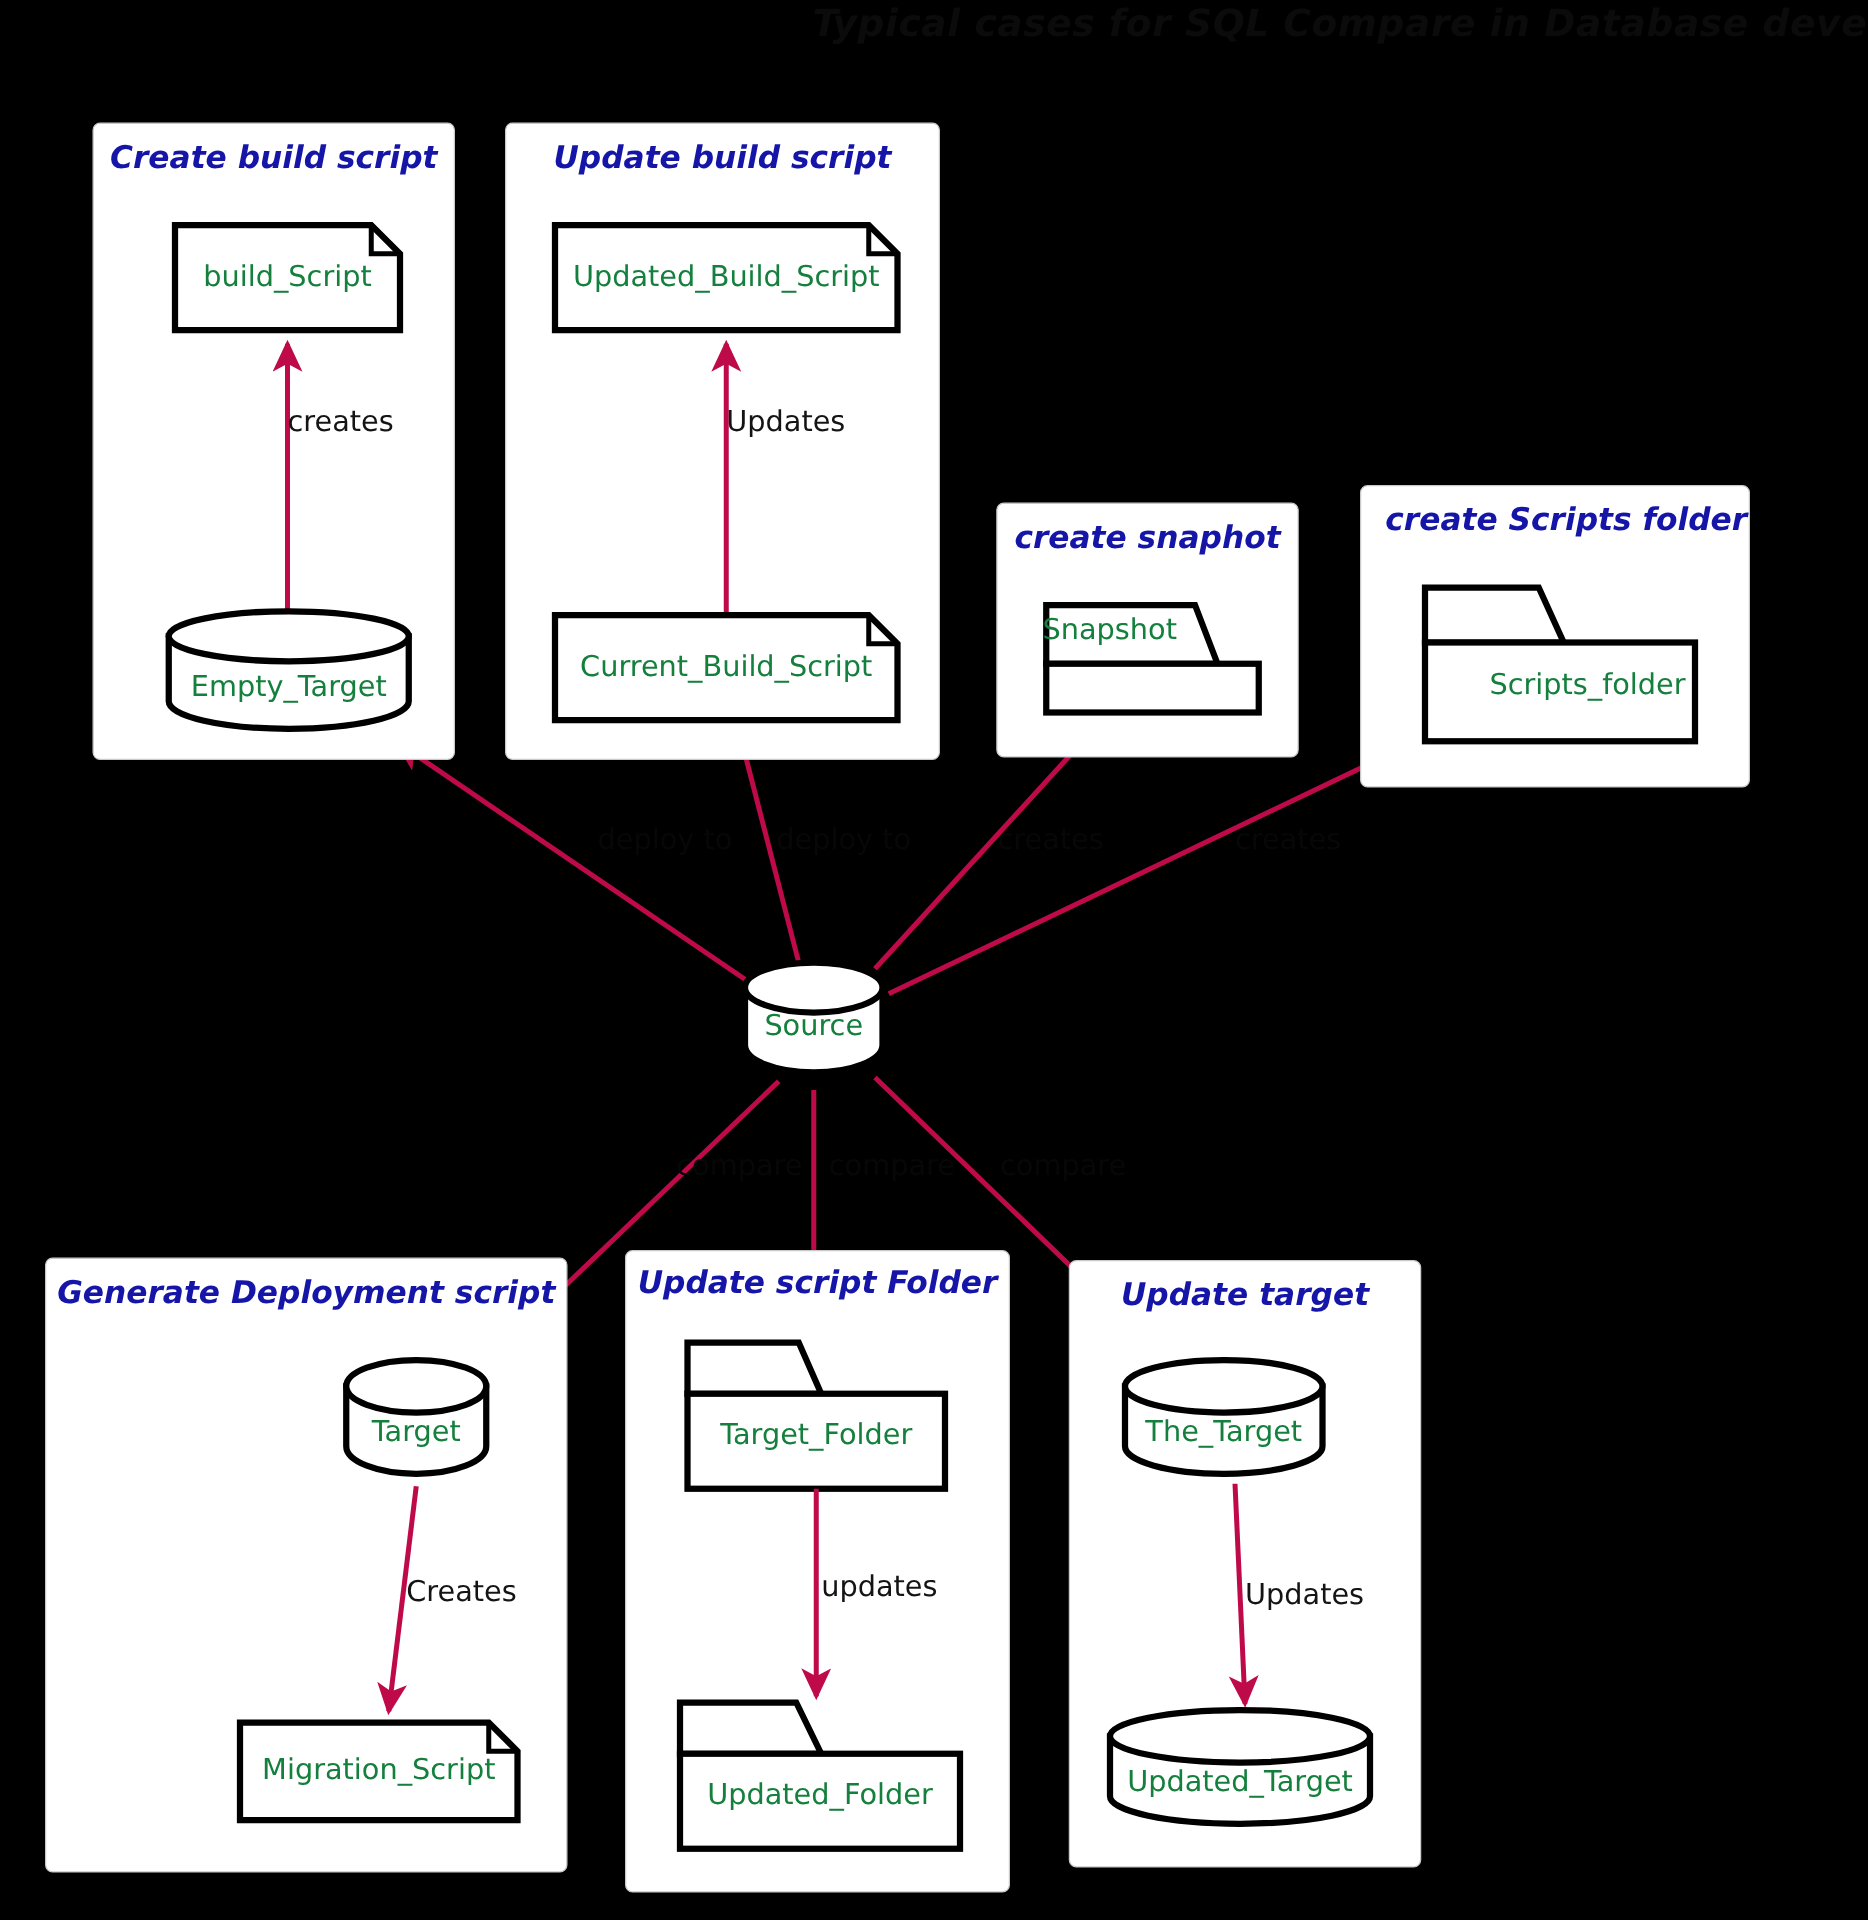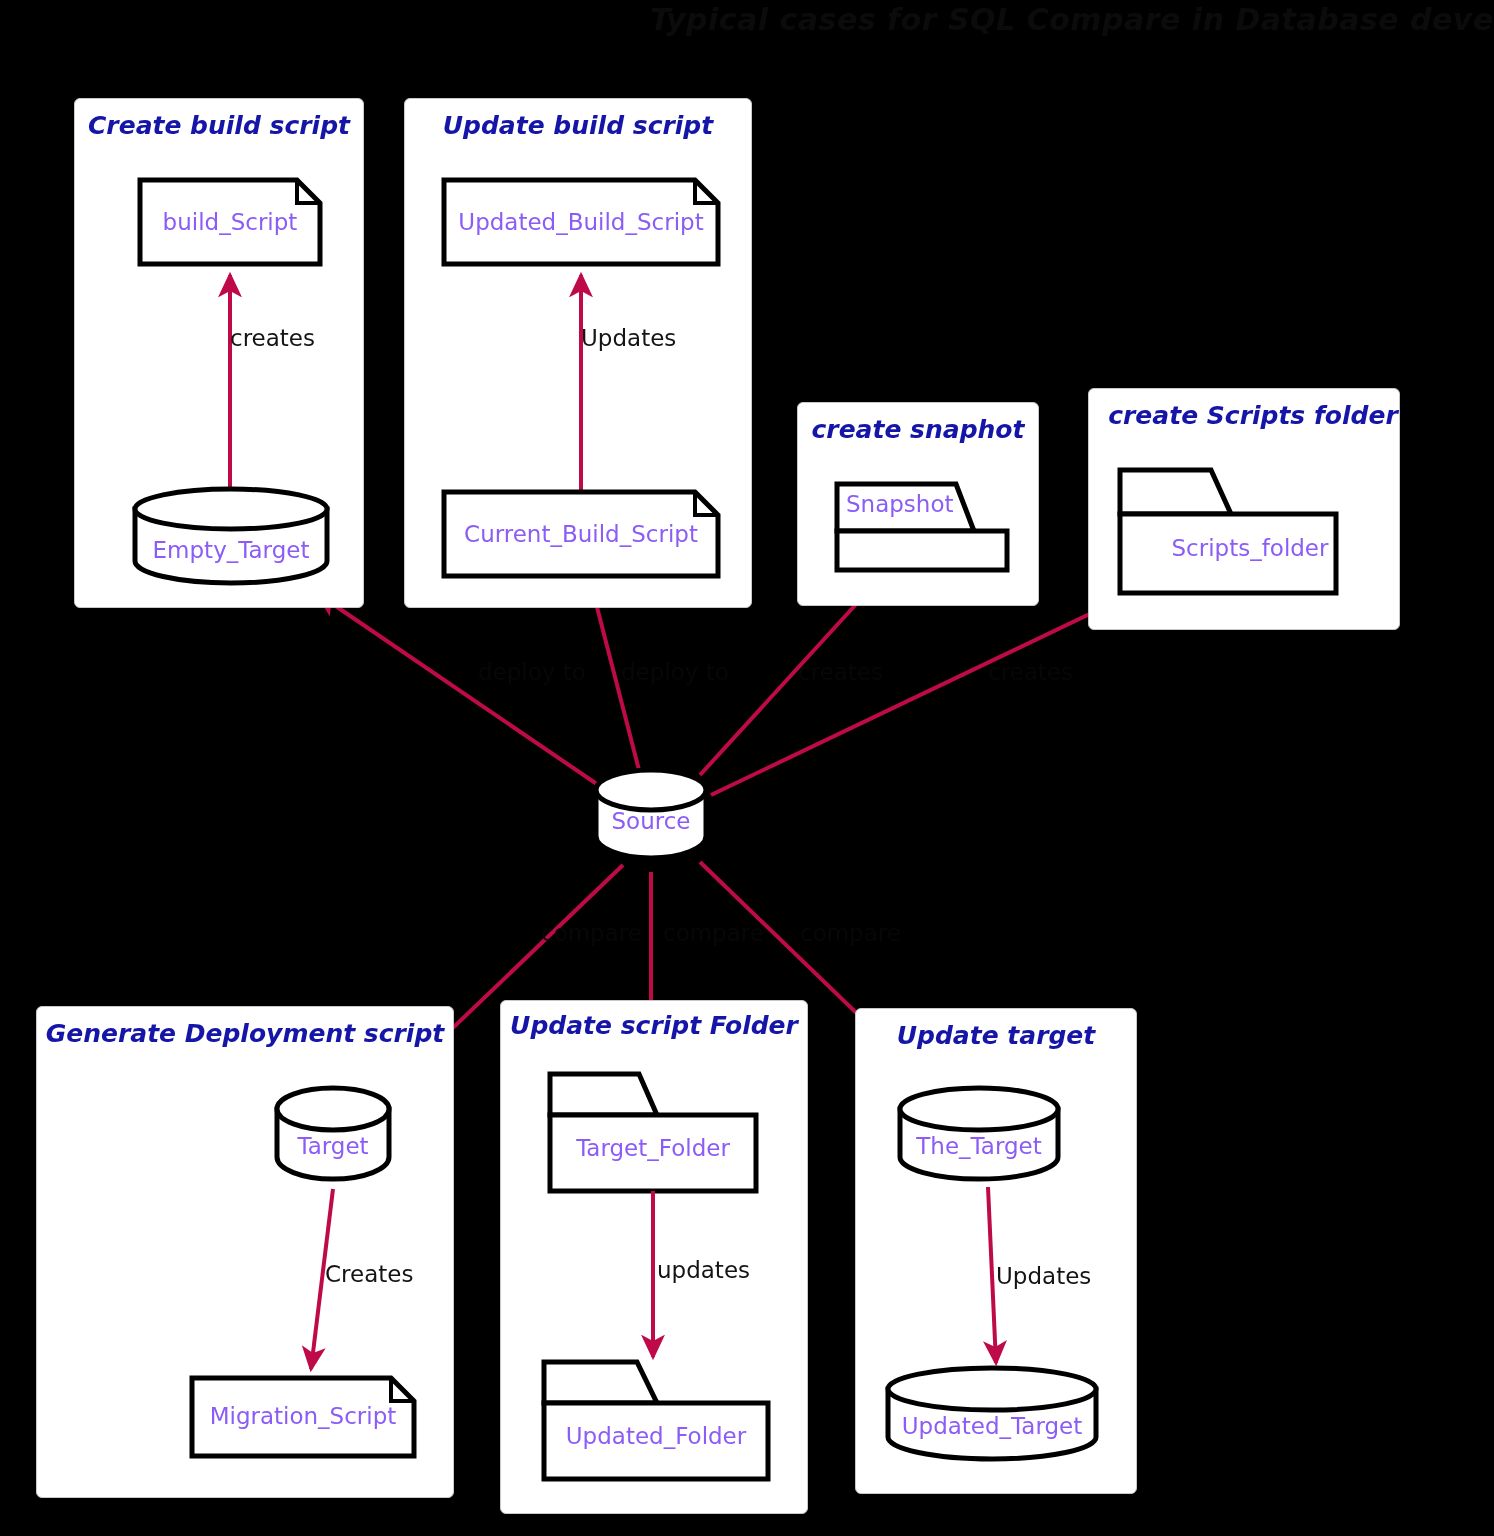--- a/index.html
+++ b/index.html
@@ -59,21 +59,21 @@
   }
   .node svg {
     display: block;
     overflow: visible;
   }
   .node-label {
     position: absolute;
     left: 0;
     right: 0;
     text-align: center;
-    color: #8b5cf6;
+    color: #15803d;
     font-family: "DejaVu Sans", sans-serif;
     font-size: 23px;
     white-space: nowrap;
     pointer-events: none;
   }
 
   
   .edge-label {
     position: absolute;
     color: #141414;
@@ -178,28 +178,28 @@
   </div>
 
   <div class="panel" style="left:797px; top:402px; width:240px; height:202px;">
     <div class="panel-title" style="top:12px;">create snaphot</div>
 
     <div class="node" style="left:36px; top:78px; width:176px; height:92px;">
       <svg width="176" height="92" viewBox="0 0 176 92">
         <path d="M3,3 L122,3 L140,50 L3,50 Z" fill="#ffffff" stroke="#000000" stroke-width="5"></path>
         <rect x="3" y="50" width="170" height="39" fill="#ffffff" stroke="#000000" stroke-width="5"></rect>
       </svg>
-      <div class="node-label" style="top:10px; text-align:left; padding-left:12px;">Snapshot</div>
+      <div class="node-label" style="top:10px; text-align:left; ">Snapshot</div>
     </div>
   </div>
 
   <div class="panel" style="left:1088px; top:388px; width:310px; height:240px;">
     <div class="panel-title" style="top:12px;padding-left:18px;">create Scripts folder</div>
 
-    <div class="node" style="left:28px; top:78px; width:266px; height:130px;">
+    <div class="node" style="left:48px; top:78px; width:266px; height:130px;">
       <svg width="222" height="130" viewBox="0 0 222 130">
         <path d="M3,3 L94,3 L114,47 L3,47 Z" fill="#ffffff" stroke="#000000" stroke-width="5"></path>
         <rect x="3" y="47" width="216" height="79" fill="#ffffff" stroke="#000000" stroke-width="5"></rect>
       </svg>
       <div class="node-label" style="top:68px;">Scripts_folder</div>
     </div>
   </div>
 
   <div class="node" style="left:592px; top:768px; width:118px; height:96px;">
     <svg width="118" height="96" viewBox="0 0 118 96">

